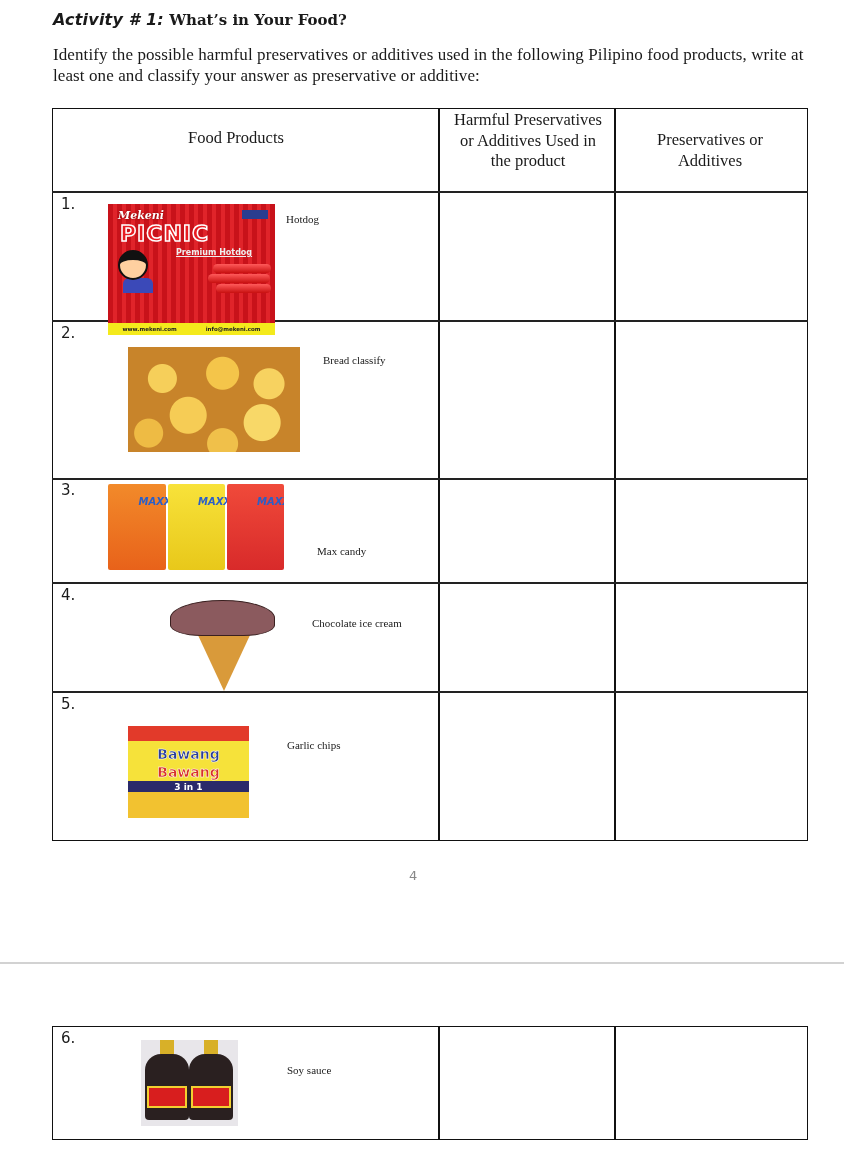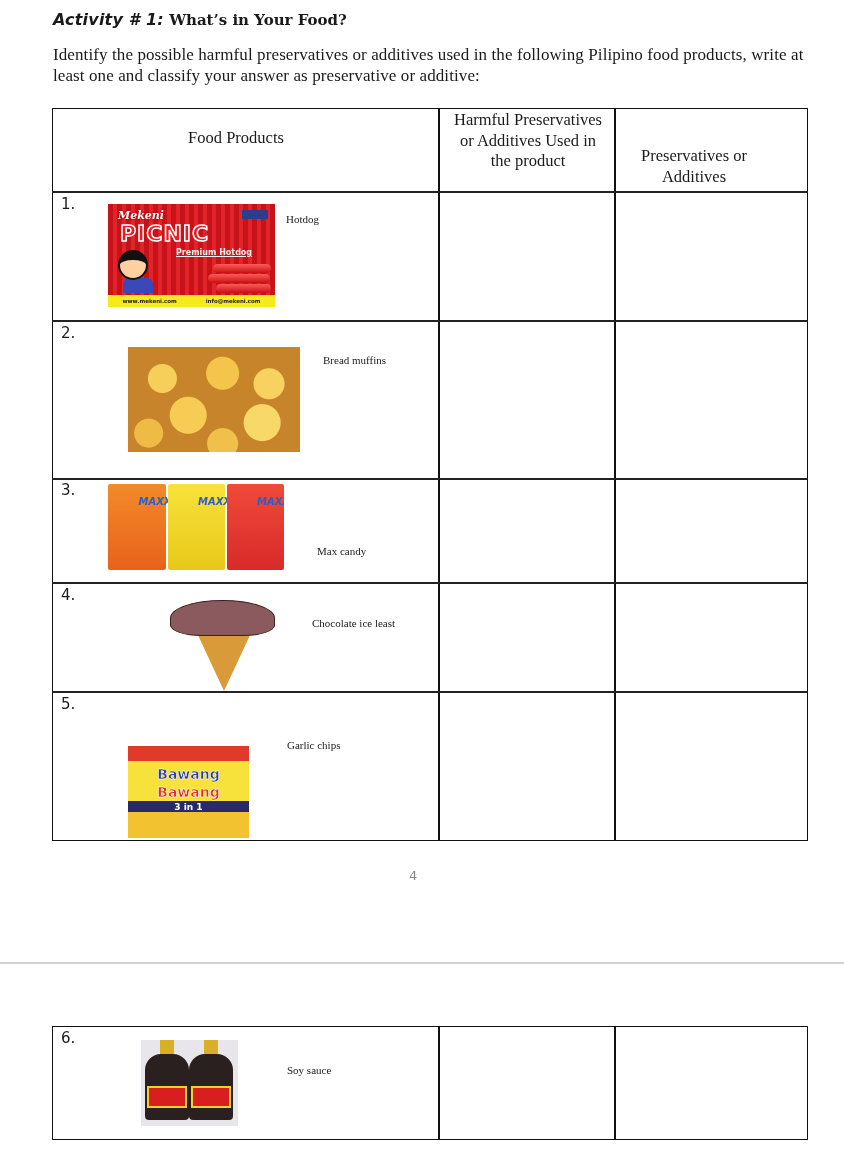--- a/index.html
+++ b/index.html
@@ -30,21 +30,21 @@
   .hotdog .shirt { position:absolute; left:15px; top:74px; width:30px; height:15px; border-radius:6px 6px 0 0; background:#3b49b8; }
   
   .muffins { background:radial-gradient(circle at 20% 30%,#f6cf5a 0 14px,transparent 15px),radial-gradient(circle at 55% 25%,#f4c54a 0 16px,transparent 17px),radial-gradient(circle at 82% 35%,#f7d260 0 15px,transparent 16px),radial-gradient(circle at 35% 65%,#f6cc55 0 18px,transparent 19px),radial-gradient(circle at 78% 72%,#f8d868 0 18px,transparent 19px),radial-gradient(circle at 12% 82%,#eebb44 0 14px,transparent 15px),radial-gradient(circle at 55% 92%,#f0c04a 0 15px,transparent 16px),#c8842a; }
   
   .bag { position:absolute; top:0; height:100%; border-radius:2px; }
   .bag span { position:absolute; left:0; width:100%; text-align:center; font:italic bold 10px "DejaVu Sans",sans-serif; color:#2a5fc8;padding-left:18px; }
   
   .cone { position:absolute; left:27px; top:33px; width:0; height:0; border-left:27px solid transparent; border-right:27px solid transparent; border-top:58px solid #d99a3a; }
   .scoop { position:absolute; left:0; top:0; width:105px; height:36px; border-radius:50% 50% 30% 30%; background:#8b5a5e; border:1.5px solid #3a2020; box-sizing:border-box; }
   
-  .garlic { background:linear-gradient(#e23a2a 0 16%,#f6e23a 16% 60%,#2a2a6a 60% 72%,#f2c230 72%);margin-top:20px; }
+  .garlic { background:linear-gradient(#e23a2a 0 16%,#f6e23a 16% 60%,#2a2a6a 60% 72%,#f2c230 72%); }
   .garlic .bw { position:absolute; left:0; width:100%; text-align:center; font:bold 14px "DejaVu Sans",sans-serif; color:#2a3d9a; -webkit-text-stroke:0.5px #fff; }
   
   .soy { background:#e8e6ea; }
   .bottle { position:absolute; bottom:6px; width:44px; height:66px; border-radius:16px 16px 4px 4px; background:#2a2020; }
   .bottle .cap { position:absolute; left:15px; top:-14px; width:14px; height:14px; background:#d8b028; }
   .bottle .label { position:absolute; left:2px; top:32px; width:40px; height:22px; background:#d81e1e; border:2px solid #f2d030; box-sizing:border-box; }
 </style>
 </head>
 <body>
 
@@ -57,64 +57,64 @@
 <div class="vl" style="left:438px;top:108px;height:733px;"></div>
 <div class="vl" style="left:614px;top:108px;height:733px;"></div>
 <div class="hl" style="left:52px;top:191px;width:756px;"></div>
 <div class="hl" style="left:52px;top:320px;width:756px;"></div>
 <div class="hl" style="left:52px;top:478px;width:756px;"></div>
 <div class="hl" style="left:52px;top:582px;width:756px;"></div>
 <div class="hl" style="left:52px;top:691px;width:756px;"></div>
 
 <div class="hdr" style="left:52px;top:128px;width:368px;">Food Products</div>
 <div class="hdr" style="left:448px;top:110px;width:160px;">Harmful Preservatives or Additives Used in the product</div>
-<div class="hdr" style="left:614px;top:130px;width:160px;margin-top:16px;">Preservatives or Additives</div>
+<div class="hdr" style="left:630px;top:130px;width:160px;">Preservatives or Additives</div>
 
 <div class="num" style="left:61px;top:195px;">1.</div>
-<div class="img hotdog" style="left:108px;top:204px;width:167px;height:103px;">
+<div class="img hotdog" style="left:108px;top:204px;width:167px;height:131px;">
   <div class="brand">Mekeni</div>
   <div class="logo"></div>
   <div class="picnic">PICNIC</div>
   <div class="sub">Premium Hotdog</div>
   <div class="sausage" style="left:105px;top:60px;width:58px;"></div>
   <div class="sausage" style="left:100px;top:70px;width:62px;"></div>
   <div class="sausage" style="left:108px;top:80px;width:55px;"></div>
   <div class="shirt"></div>
   <div class="kid"></div>
   <div class="band">
     <span>www.mekeni.com</span>
     <span>info@mekeni.com</span>
   </div>
 </div>
 <div class="lbl" style="left:286px;top:209px;">Hotdog</div>
 
 <div class="num" style="left:61px;top:324px;">2.</div>
 <div class="img muffins" style="left:128px;top:347px;width:172px;height:105px;"></div>
-<div class="lbl" style="left:323px;top:350px;width:80px;">Bread muffins</div>
+<div class="lbl" style="left:323px;top:350px;width:80px;">Bread classify</div>
 
 <div class="num" style="left:61px;top:481px;">3.</div>
 <div class="img" style="left:108px;top:484px;width:176px;height:86px;">
   <div class="bag" style="left:0;width:58px;background:linear-gradient(#f28a2a,#e8621a);">
     <span style="top:12px;">MAXX</span>
   </div>
   <div class="bag" style="left:60px;width:57px;background:linear-gradient(#f8e23a,#e8c81a);">
     <span style="top:12px;">MAXX</span>
   </div>
   <div class="bag" style="left:119px;width:57px;background:linear-gradient(#f04a3a,#d82a2a);">
     <span style="top:12px;">MAXX</span>
   </div>
 </div>
 <div class="lbl" style="left:317px;top:502px;margin-top:39px;">Max candy</div>
 
 <div class="num" style="left:61px;top:586px;">4.</div>
 <div class="img" style="left:170px;top:600px;width:108px;height:92px;">
   <div class="cone"></div>
   <div class="scoop"></div>
 </div>
-<div class="lbl" style="left:312px;top:613px;width:100px;">Chocolate ice least</div>
+<div class="lbl" style="left:312px;top:613px;width:100px;">Chocolate ice cream</div>
 
 <div class="num" style="left:61px;top:695px;">5.</div>
 <div class="img garlic" style="left:128px;top:726px;width:121px;height:92px;">
   <div class="bw" style="top:20px;">Bawang</div>
   <div class="bw" style="top:38px;color:#d8302a;">Bawang</div>
   <div class="bw" style="top:56px;font-size:9px;color:#fff;-webkit-text-stroke:0;">3 in 1</div>
 </div>
 <div class="lbl" style="left:287px;top:735px;width:70px;">Garlic chips</div>
 
 <div class="abs pageno">4</div>

